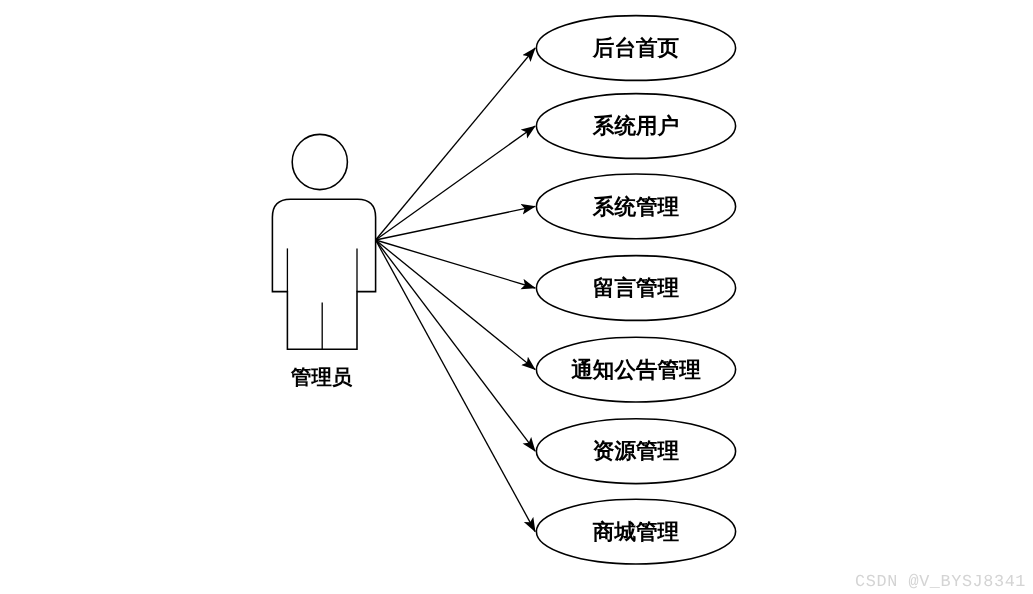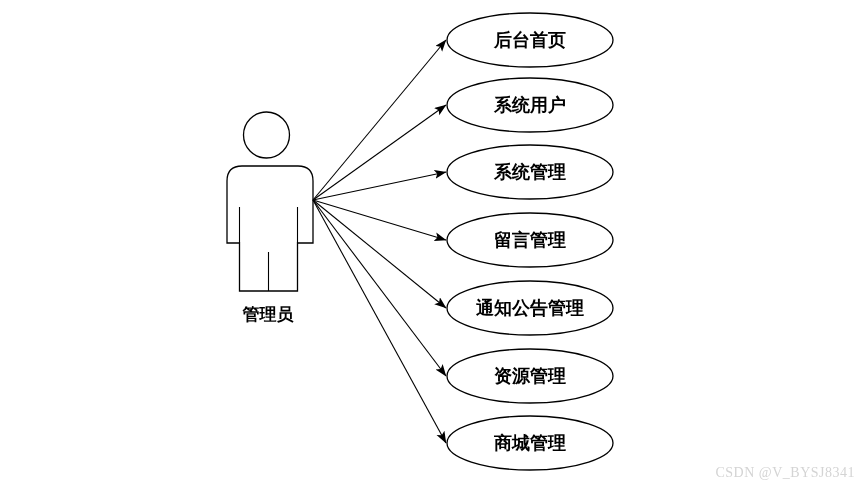--- a/index.html
+++ b/index.html
@@ -23,22 +23,22 @@
     font-weight: bold;
     font-size: 17px;
     fill: #000000;
   }
   .shape { fill: #ffffff; stroke: #000000; stroke-width: 1.3; }
   .stroke-only { fill: none; stroke: #000000; stroke-width: 1.3; }
   .link { stroke: #000000; stroke-width: 1.1; }
   #watermark {
     position: absolute;
     right: 6px;
-    bottom: 14px;
-    font-family: Liberation Serif, serif;
+    bottom: 2px;
+    font-family: Liberation Mono, monospace;
     font-size: 14px;
     color: #d4d4d4;
     letter-spacing: 0.5px;
     user-select: none;
   }
 </style>
 </head>
 <body>
 
 <div id="stage">

